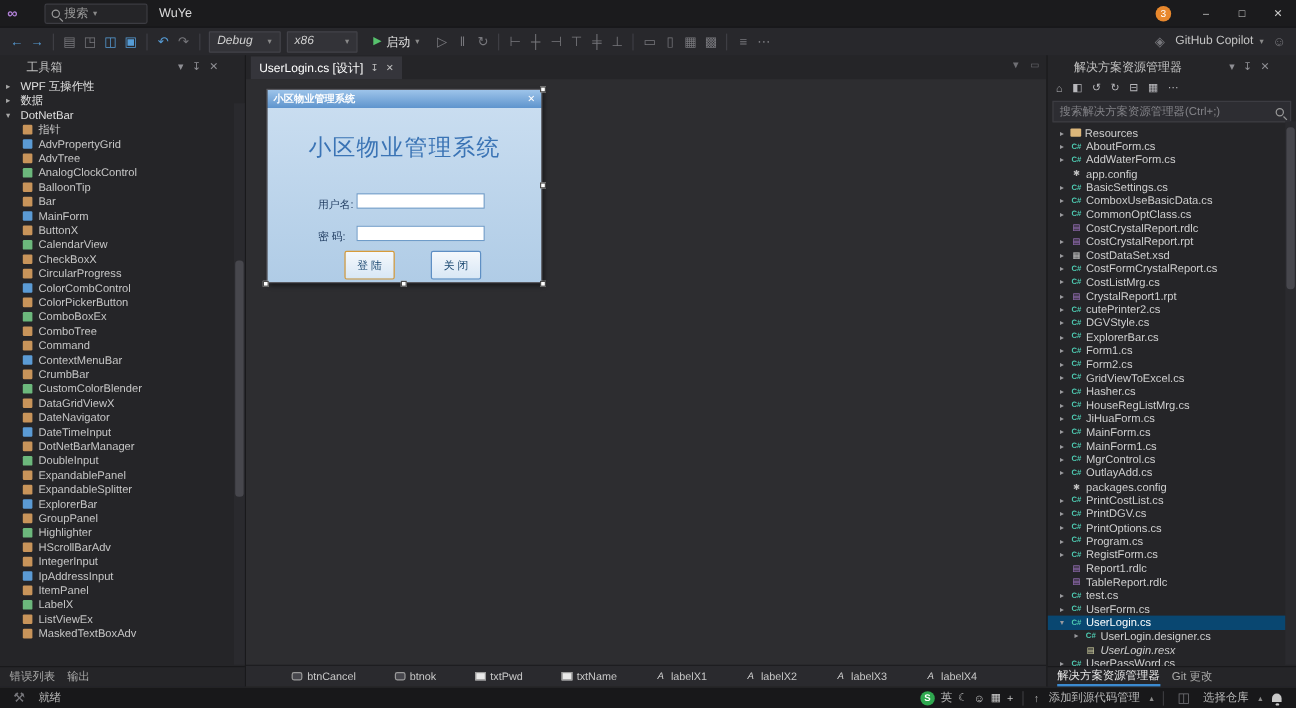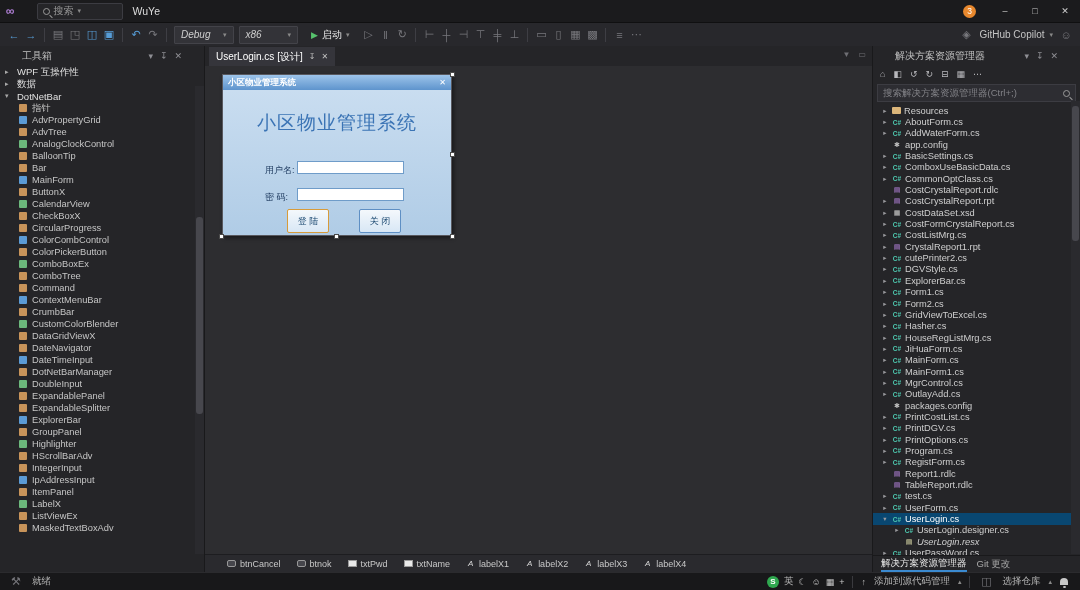--- a/index.html
+++ b/index.html
@@ -72,21 +72,21 @@
   .fheading{position:absolute;top:20px;left:0;width:100%;text-align:center;font-size:19px;color:#3b74b5;letter-spacing:1px;}
   .flabel{position:absolute;left:42px;font-size:9px;color:#1e3a5f;}
   .finput{position:absolute;left:74px;width:107px;height:13px;background:#ffffff;border:1px solid #6f9cc9;}
   .fbtn{position:absolute;top:119px;width:42px;height:24px;background:linear-gradient(#f4f8fc,#d8e7f5);border:1px solid #5e8fc4;border-radius:2px;font-size:9px;color:#17456e;display:flex;align-items:center;justify-content:center;}
   .fbtn.login{left:64px;border-color:#d79b3a;}
   .fbtn.closeb{left:136px;}
   .handle{position:absolute;width:5px;height:5px;background:#ffffff;border:1px solid #4a4a4a;}
 
   
   .tray{height:18px;background:#2a2a2e;border-top:1px solid #1d1d20;display:flex;align-items:center;gap:16px;padding:0 22px;flex:0 0 auto;}
-  .chip{display:flex;align-items:center;gap:4px;font-size:9px;color:#c8c8c8;white-space:nowrap;}
+  .chip{display:flex;align-items:center;gap:4px;font-size:9px;color:#c8c8c8;white-space:nowrap;margin-left:16px;}
   .cico{flex:0 0 auto;display:inline-flex;align-items:center;justify-content:center;}
   .cico.button-icon{width:9px;height:7px;background:#46464c;border:1px solid #9a9a9a;border-radius:2px;}
   .cico.textbox-icon{width:9px;height:7px;background:#e9e9e9;border:1px solid #9a9a9a;}
   .cico.label-icon{width:9px;height:9px;color:#d6d6d6;font-size:8px;font-style:italic;}
 
   
   #sol-icons{height:17px;display:flex;align-items:center;gap:8px;padding:0 7px;color:#b8b8bc;font-size:9px;flex:0 0 auto;}
   #tree{flex:1;overflow:hidden;padding-top:1px;}
   .trow{height:11.35px;display:flex;align-items:center;gap:3px;font-size:9.3px;color:#cfcfcf;white-space:nowrap;}
   .trow.sel{background:#094771;color:#ffffff;}
@@ -349,20 +349,24 @@
             <span>ListViewEx</span>
           </div>
           <div class="tb-item">
             <span class="tb-ico tbc0"></span>
             <span>MaskedTextBoxAdv</span>
           </div>
         </div>
       <div class="vscroll" style="right:0;">
         <div class="vthumb" style="top:28%;height:42%;"></div>
       </div>
+      <div class="bottom-tabs" id="left-tabs">
+          <span class="btab">错误列表</span>
+          <span class="btab">输出</span>
+        </div>
     </aside>
 
     <section class="center">
       <div class="tabstrip">
         <div class="tab">
           <span>UserLogin.cs [设计]</span>
           <span class="ticon">↧</span>
           <span class="ticon">✕</span>
         </div>
         <div class="strip-right">

